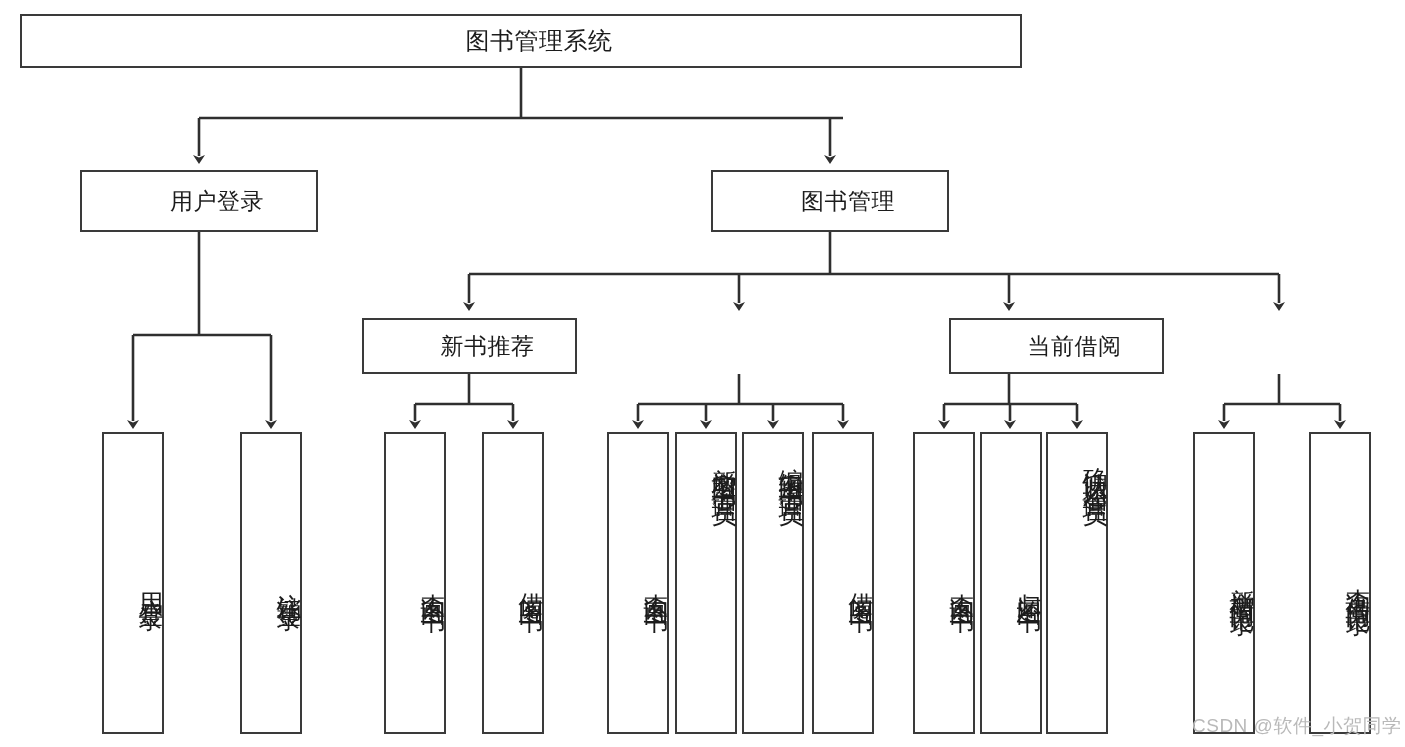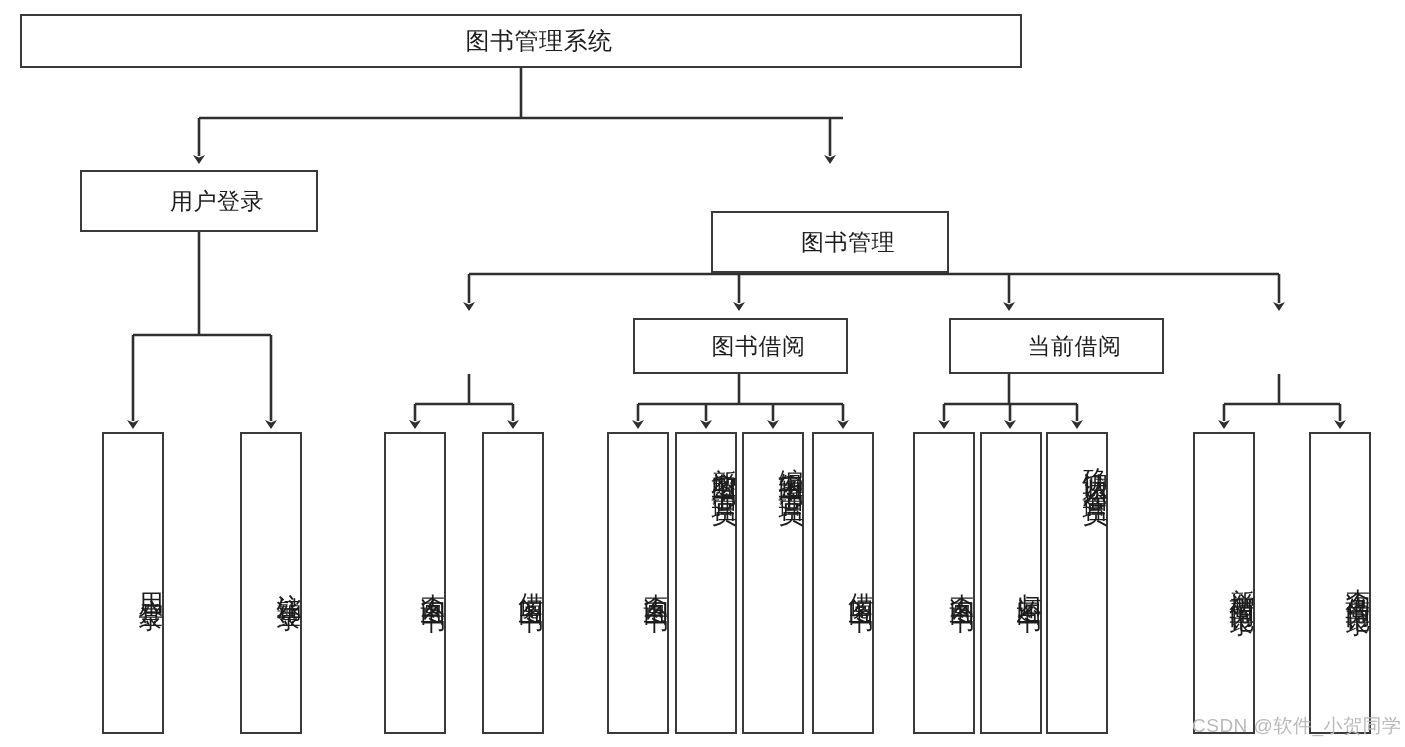--- a/index.html
+++ b/index.html
@@ -135,28 +135,28 @@
   </svg>
 
   <div class="node horiz root" style="left:20px; top:14px; width:1002px; height:54px;">
     <span class="label">图书管理系统</span>
   </div>
 
   <div class="node horiz" style="left:80px; top:170px; width:238px; height:62px;">
     <span class="label">用户登录</span>
   </div>
 
-  <div class="node horiz" style="left:711px; top:170px; width:238px; height:62px;margin-top:41px;">
+  <div class="node horiz" style="left:711px; top:170px; width:238px; height:62px;">
     <span class="label">图书管理</span>
   </div>
 
-
-  <div class="node horiz" style="left:633px; top:318px; width:215px; height:56px;">
-    <span class="label">图书借阅</span>
-  </div>
+  <div class="node horiz" style="left:362px; top:318px; width:215px; height:56px;">
+    <span class="label">新书推荐</span>
+  </div>
+
 
   <div class="node horiz" style="left:902px; top:318px; width:215px; height:56px;margin-left:47px;">
     <span class="label">当前借阅</span>
   </div>
 
 
   <div class="node vert centered" style="left:102px; top:432px; width:62px; height:302px;">
     <span class="label">用户登录</span>
   </div>
 

